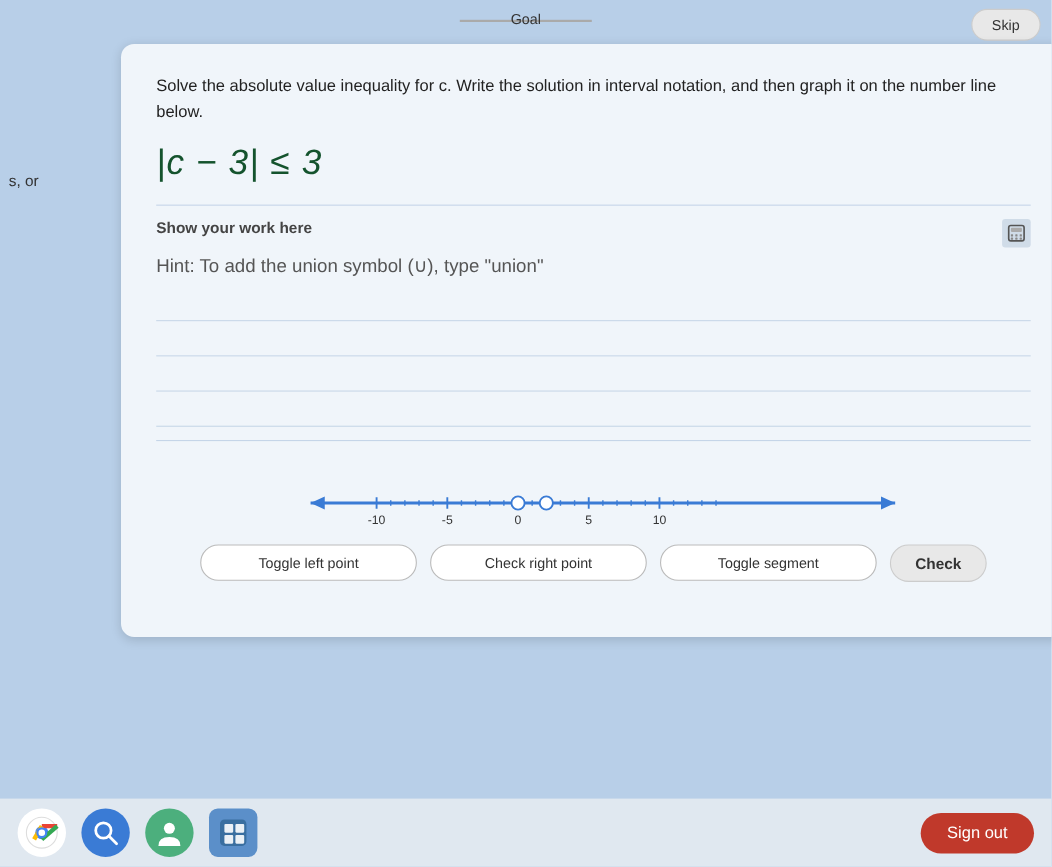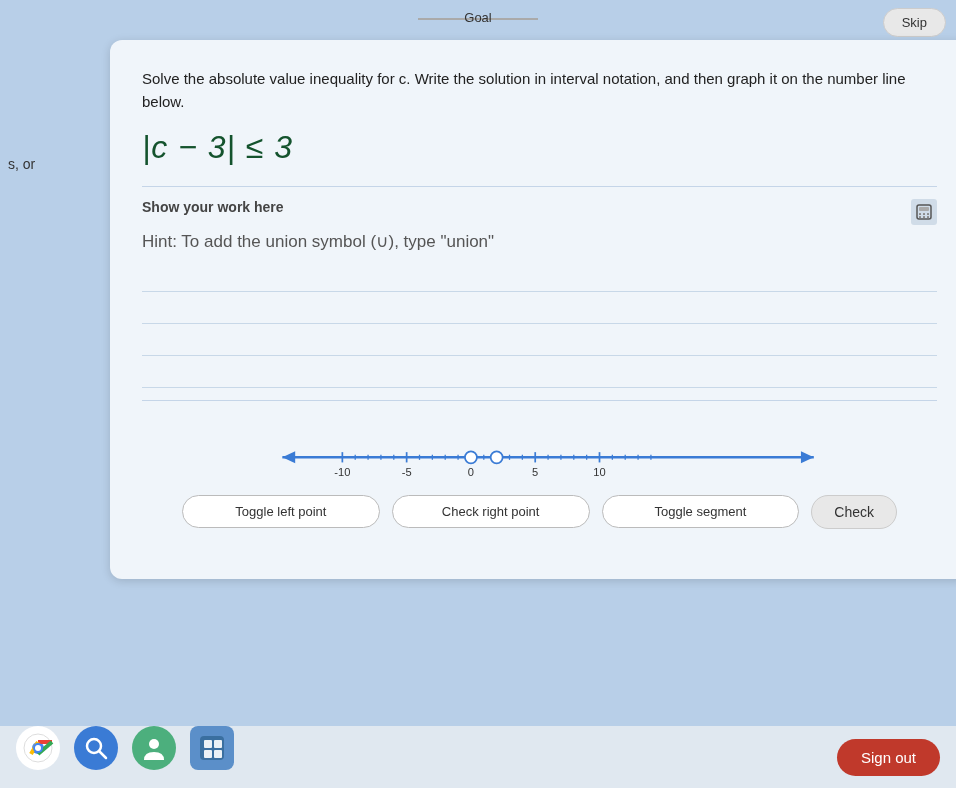--- a/index.html
+++ b/index.html
@@ -156,21 +156,21 @@
     }
 
     .check-btn {
       background: #e8e8e8;
       border: 1.5px solid #ccc;
       border-radius: 20px;
       padding: 8px 22px;
       font-size: 14px;
       color: #333;
       cursor: pointer;
-      font-weight: 400;
+      font-weight: 700;
       margin-left: auto;
     }
 
     
     .skip-btn {
       position: absolute;
       right: 10px;
       top: 8px;
       background: #e8e8e8;
       border: 1.5px solid #ccc;
@@ -193,20 +193,21 @@
 
     
     .taskbar {
       position: absolute;
       bottom: 0;
       left: 0;
       width: 100%;
       height: 62px;
       background: #e0e8f0;
       display: flex;
+      align-items: center;
       padding: 0 16px;
       gap: 14px;
     }
 
     .taskbar-icon {
       width: 44px;
       height: 44px;
       border-radius: 50%;
       display: flex;
       align-items: center;

